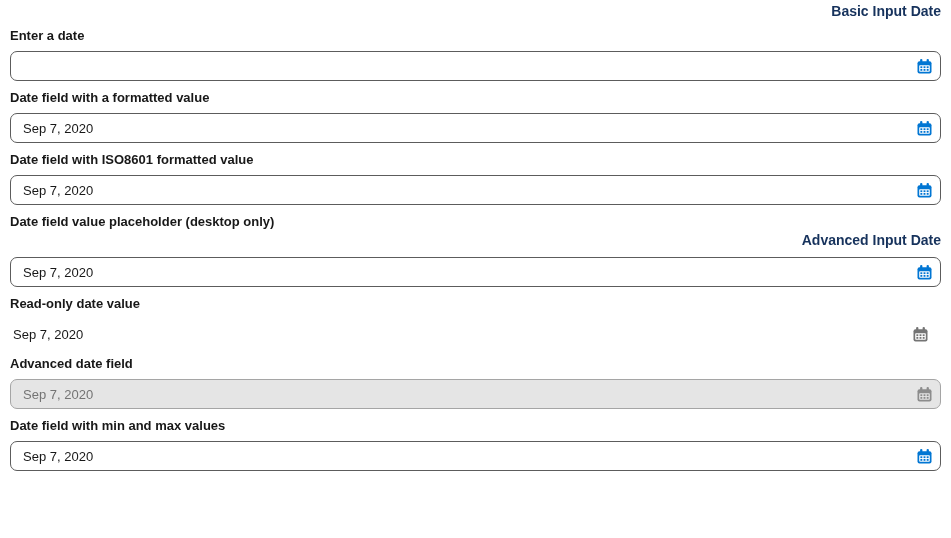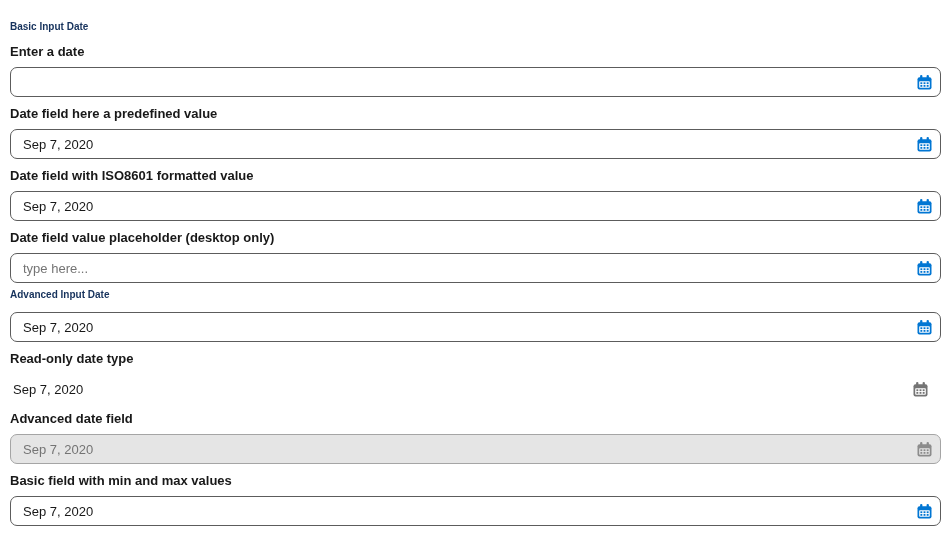--- a/index.html
+++ b/index.html
@@ -7,23 +7,24 @@
   body {
     width: 951px; height: 538px;
     padding: 3px 10px;
     font-family: "Liberation Sans", sans-serif;
     font-size: 13px;
     color: var(--label_text, #181818);
     overflow: hidden;
   }
   .section-title {
     color: var(--section_title, #16325c);
-    font-size: 10px;
+    font-size: 14px;
     line-height: 16px;
-    margin: 16px 0 9px 0;
+    margin: 0 0 9px 0;
+    text-align: right;
   }
   .section-title.second { margin-top: -5px; }
   .field-label {
     display: block;
     font-weight: 700;
     font-size: 13px;
     line-height: 15px;
     margin: 0 0 8px 0;
     color: var(--label_text, #181818);
   }
@@ -107,82 +108,74 @@
   <label class="field-label">Enter a date</label>
   <div class="input-wrap">
     <input class="date-input" type="text" value="" style="">
     <button class="cal-btn">
       <svg width="15" height="15">
           <use href="#cal"></use>
         </svg>
     </button>
   </div>
 
-  <label class="field-label">Date field here a predefined value</label>
+  <label class="field-label">Date field with a formatted value</label>
   <div class="input-wrap">
     <input class="date-input" type="text" value="Sep 7, 2020" style="">
     <button class="cal-btn">
       <svg width="15" height="15">
           <use href="#cal"></use>
         </svg>
     </button>
   </div>
 
   <label class="field-label">Date field with ISO8601 formatted value</label>
   <div class="input-wrap">
     <input class="date-input" type="text" value="Sep 7, 2020" style="">
     <button class="cal-btn">
       <svg width="15" height="15">
           <use href="#cal"></use>
         </svg>
     </button>
   </div>
 
   <label class="field-label">Date field value placeholder (desktop only)</label>
-  <div class="input-wrap">
-    <input class="date-input" type="text" placeholder="type here..." style="">
-    <button class="cal-btn">
-      <svg width="15" height="15">
-          <use href="#cal"></use>
-        </svg>
-    </button>
-  </div>
 
   <h2 class="section-title second">Advanced Input Date</h2>
 
   <div class="input-wrap">
     <input class="date-input" type="text" value="Sep 7, 2020" style="">
     <button class="cal-btn">
       <svg width="15" height="15">
           <use href="#cal"></use>
         </svg>
     </button>
   </div>
 
-  <label class="field-label">Read-only date type</label>
+  <label class="field-label">Read-only date value</label>
   <div class="static-row">
     <span class="static-value">Sep 7, 2020</span>
     <span class="cal-btn gray">
       <svg width="15" height="15">
           <use href="#cal"></use>
         </svg>
     </span>
   </div>
 
   <label class="field-label">Advanced date field</label>
   <div class="input-wrap">
     <input class="date-input" type="text" disabled="" value="Sep 7, 2020" style="">
     <span class="cal-btn disabled">
       <svg width="15" height="15">
           <use href="#cal"></use>
         </svg>
     </span>
   </div>
 
-  <label class="field-label">Basic field with min and max values</label>
+  <label class="field-label">Date field with min and max values</label>
   <div class="input-wrap">
     <input class="date-input" type="text" value="Sep 7, 2020" style="">
     <button class="cal-btn">
       <svg width="15" height="15">
           <use href="#cal"></use>
         </svg>
     </button>
   </div>
 
 </main>

